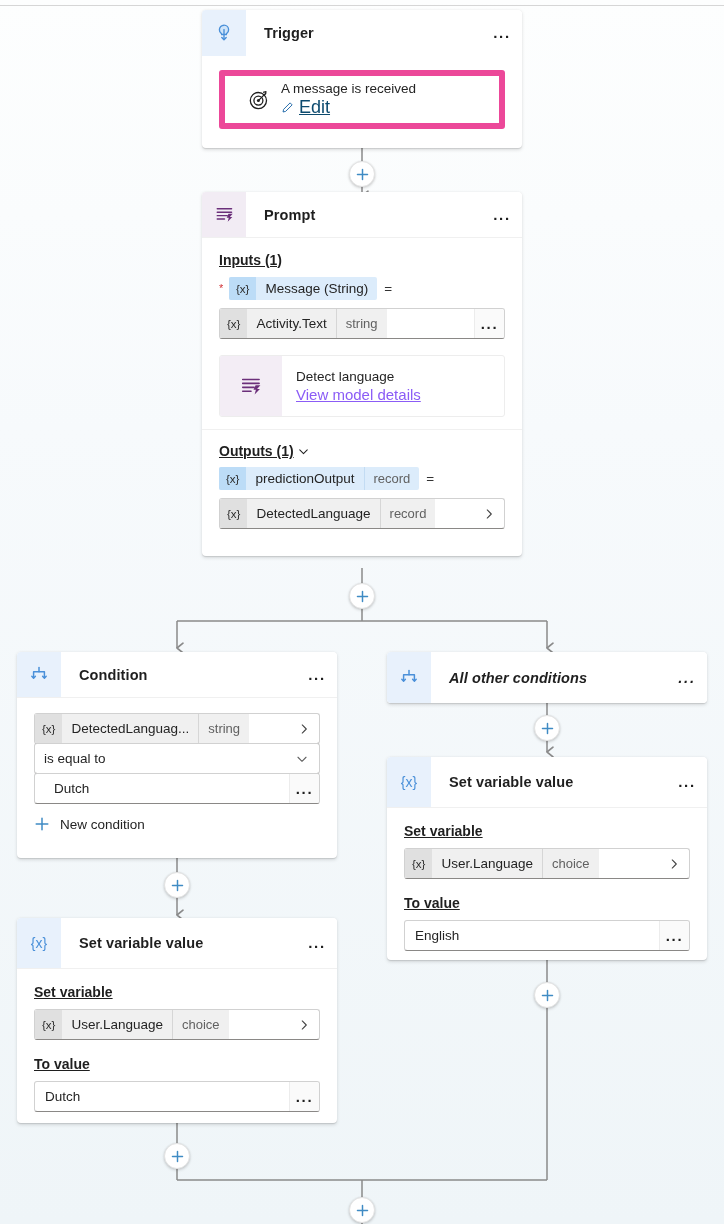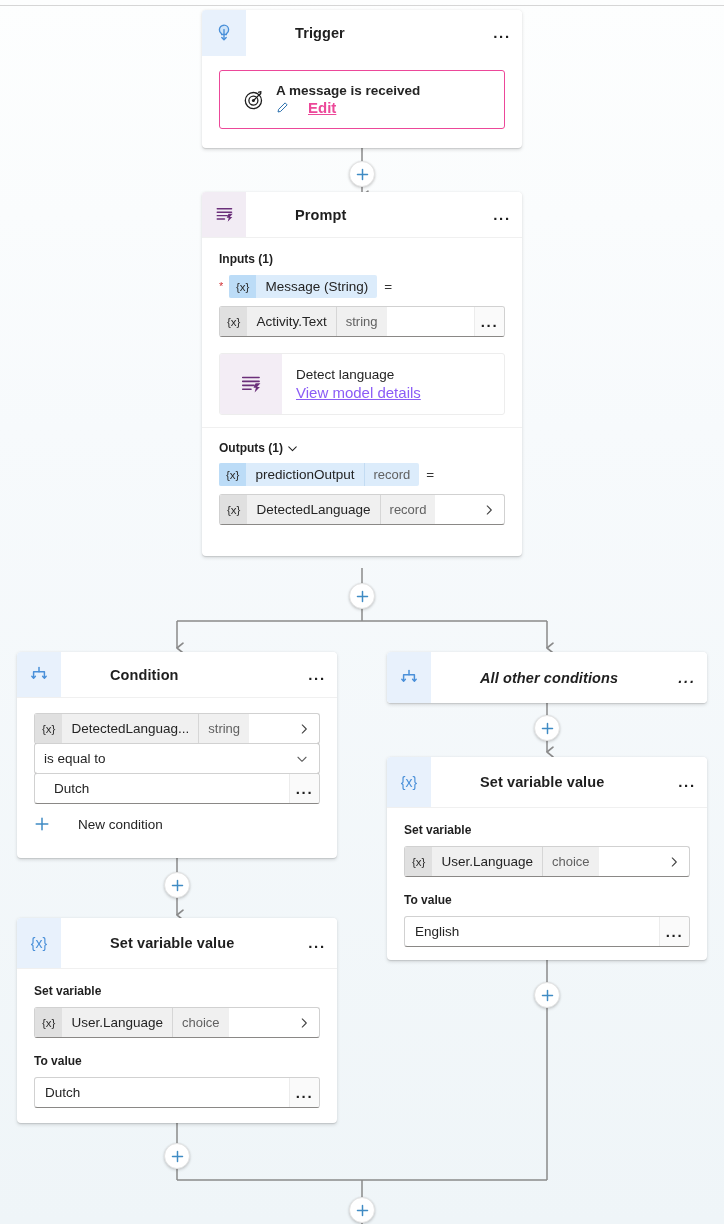--- a/index.html
+++ b/index.html
@@ -35,41 +35,40 @@
 
   
   .node {
     position:absolute; background:#ffffff; border-radius:4px;
     box-shadow:0 1.6px 3.6px rgba(0,0,0,.13), 0 0.3px 0.9px rgba(0,0,0,.10);
     z-index:4; overflow:hidden;
   }
   .node-head {
     display:flex; align-items:stretch; height:46px; background:#ffffff;
     border-bottom:1px solid #f0f0f0;
-    gap:31px;
   }
   .node-head.noborder { border-bottom:none; }
   .head-icon {
     width:44px; min-width:44px; display:flex; align-items:center; justify-content:center;
   }
   .head-icon.blue { background:#e8f1fc; }
   .head-icon.purple { background:#f2ecf4; }
   .head-title {
     flex:1; display:flex; align-items:center; padding-left:18px;
     font-size:14.5px; font-weight:600; color:#1f1f1f; letter-spacing:.1px;
   }
   .head-more {
     width:40px; display:flex; align-items:center; justify-content:center;
     cursor:pointer; color:#1f1f1f;
   }
   .dots { letter-spacing:1.6px; font-size:15px; line-height:10px; font-weight:700; }
 
   .node-body { padding:14px 18px 16px 18px; }
 
-  .section-label { font-size:12px; font-weight:700; color:#1f1f1f; margin-bottom:9px; }
+  .section-label { font-size:14px; font-weight:700; color:#1f1f1f; margin-bottom:9px;text-decoration:underline; }
 
   
   .token-row { display:flex; align-items:center; gap:0; margin-bottom:8px; }
   .req-star { color:#d13438; font-size:11px; width:9px; line-height:1; margin-right:1px; }
   .pill {
     display:inline-flex; align-items:stretch; background:#dcecfb; border-radius:2px;
     overflow:hidden; height:23px;
   }
   .pill .xb {
     background:#bcdcf7; color:#2b2b2b; font-size:11.5px;
@@ -113,44 +112,44 @@
     display:flex; align-items:stretch; border:1px solid #ededed; border-radius:3px;
     background:#ffffff; height:62px; overflow:hidden; margin-top:6px;
   }
   .model-card .mico { width:62px; min-width:62px; background:#f3edf5; display:flex; align-items:center; justify-content:center; }
   .model-card .mtxt { display:flex; flex-direction:column; justify-content:center; padding-left:14px; gap:2px; }
   .model-card .mtitle { font-size:13.5px; color:#242424; }
   .model-card .mlink { font-size:15px; color:#8b5cf6; text-decoration:underline; cursor:pointer; }
 
   
   .trig-card {
-    display:flex; align-items:center; border:1px solid #ec4899; border-radius:3px;
-    background:#ffffff; height:59px; padding-left:12px;font-weight:bold;
+    display:flex; align-items:center; border:6px solid #ec4899; border-radius:3px;
+    background:#ffffff; height:59px; padding-left:12px;
   }
   .trig-card .ticon { width:44px; min-width:44px; display:flex; align-items:center; justify-content:center; }
   .trig-card .ttext { display:flex; flex-direction:column; gap:1px; }
   .trig-card .ttitle { font-size:13.5px; color:#242424; }
-  .trig-card .tedit { display:flex; align-items:center; gap:19px; font-size:15px; color:#ec4899; text-decoration:underline; cursor:pointer; }
+  .trig-card .tedit { display:flex; align-items:center; gap:5px; font-size:18px; color:#0c4a6e; text-decoration:underline; cursor:pointer; }
 
   .divider-row { border-top:1px solid #f0f0f0; }
 
   
   .out-head { display:flex; align-items:center; gap:3px; margin-bottom:8px; }
   .out-head .section-label { margin-bottom:0; }
 
   
   .select {
     position:relative; display:flex; align-items:center; height:31px;
     background:#ffffff; border:1px solid #d1d1d1; border-bottom:1px solid #8a8886;
     border-radius:3px; padding:0 10px; font-size:13.5px; color:#242424; cursor:pointer;
   }
   .select .sv { flex:1; }
 
   .newcond {
-    display:flex; align-items:center; gap:28px; margin-top:12px;
+    display:flex; align-items:center; gap:10px; margin-top:12px;
     font-size:13.5px; color:#242424; cursor:pointer;
   }
   .newcond .pl { color:#3f8bc4; font-size:18px; line-height:14px; font-weight:400; }
   .no-gap > .field + .select, .no-gap > .select + .field { margin-top:-1px;padding-left:9px; }
 </style>
 </head>
 <body>
 
 <div class="top-divider"></div>
 

